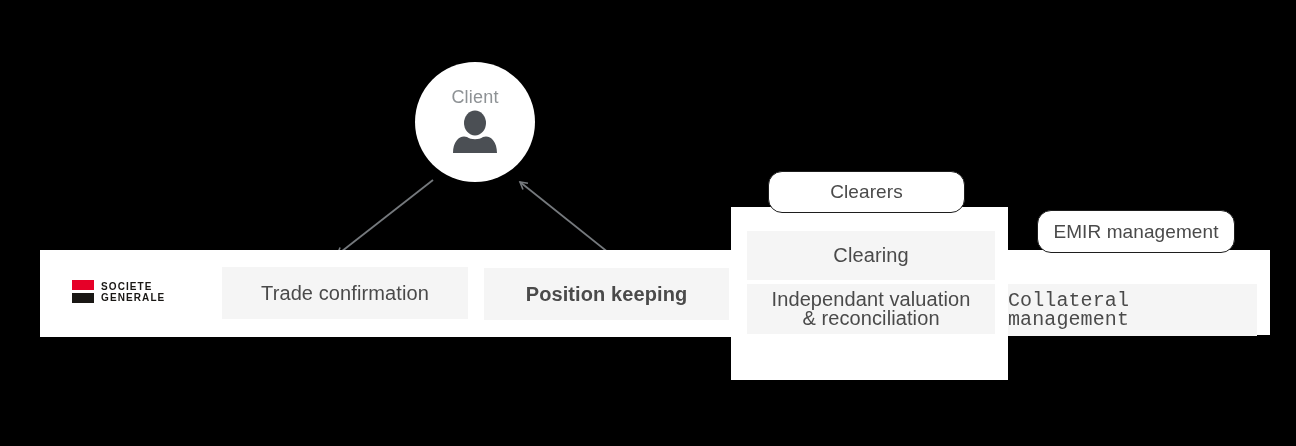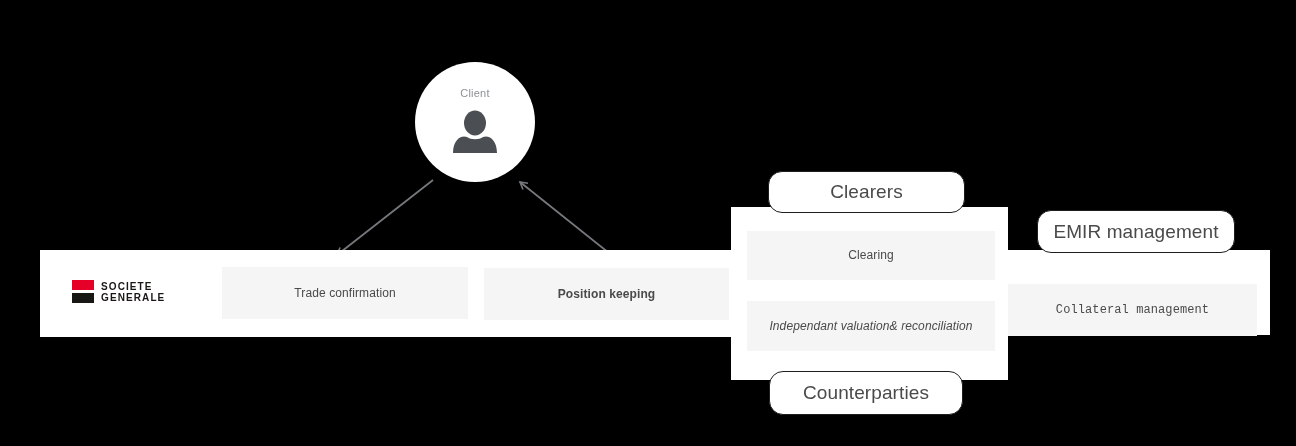--- a/index.html
+++ b/index.html
@@ -8,39 +8,39 @@
     background:var(--background,#000000);
     font-family:"Liberation Sans","DejaVu Sans",sans-serif;
   }
   
   .client-circle{
     position:absolute;left:415px;top:62px;width:120px;height:120px;
     border-radius:50%;background:var(--panel,#ffffff);
   }
   .client-label{
     position:absolute;left:0;top:25px;width:100%;text-align:center;
-    font-size:11px;color:var(--muted,#8e9295);letter-spacing:.2px;
+    font-size:18px;color:var(--muted,#8e9295);letter-spacing:.2px;
   }
   .person-svg{position:absolute;left:36px;top:48px;}
   
   .arrows{position:absolute;left:0;top:0;pointer-events:none;}
   
   .band-left{position:absolute;left:40px;top:250px;width:691px;height:87px;background:var(--panel,#ffffff);z-index:1;}
   .panel-mid{position:absolute;left:731px;top:207px;width:277px;height:173px;background:var(--panel,#ffffff);z-index:1;}
   .band-right{position:absolute;left:1008px;top:250px;width:262px;height:85px;background:var(--panel,#ffffff);z-index:1;}
   
   .gray-box{
     position:absolute;background:var(--box,#f5f5f5);z-index:2;
     display:flex;align-items:center;justify-content:center;text-align:left;
-    font-size:12px;color:var(--label,#4a4a4a);line-height:19px;letter-spacing:.1px;
+    font-size:20px;color:var(--label,#4a4a4a);line-height:19px;letter-spacing:.1px;
   }
   .box-trade{left:222px;top:267px;width:246px;height:52px;}
   .box-position{left:484px;top:268px;width:245px;height:52px;font-weight:bold;}
   .box-clearing{left:747px;top:231px;width:248px;height:49px;}
-  .box-independant{left:747px;top:301px;width:248px;height:50px;flex-direction:row;font-style:italic;}
+  .box-independant{left:747px;top:284px;width:248px;height:50px;flex-direction:column;}
   .box-collateral{left:1008px;top:284px;width:249px;height:52px;font-family:Liberation Mono, monospace;}
   
   .pill{
     position:absolute;background:var(--panel,#ffffff);z-index:3;
     border:1.5px solid var(--pill_border,#1e1e1e);border-radius:14px;
     display:flex;align-items:center;justify-content:center;box-sizing:border-box;
     font-size:19px;color:var(--label,#4a4a4a);letter-spacing:.1px;
   }
   .pill-clearers{left:768px;top:171px;width:197px;height:42px;}
   .pill-counterparties{left:769px;top:371px;width:194px;height:44px;}
@@ -107,23 +107,20 @@
   <div class="pill pill-clearers">
     <span>Clearers</span>
   </div>
   <div class="gray-box box-clearing">
     <span>Clearing</span>
   </div>
   <div class="gray-box box-independant">
     <span>Independant valuation</span>
     <span>&amp; reconciliation</span>
   </div>
-  <div class="pill pill-counterparties">
-    <span>Counterparties</span>
-  </div>
 
   <div class="band-right"></div>
 
   <div class="pill pill-emir">
     <span>EMIR management</span>
   </div>
   <div class="gray-box box-collateral">
     <span>Collateral management</span>
   </div>
 

